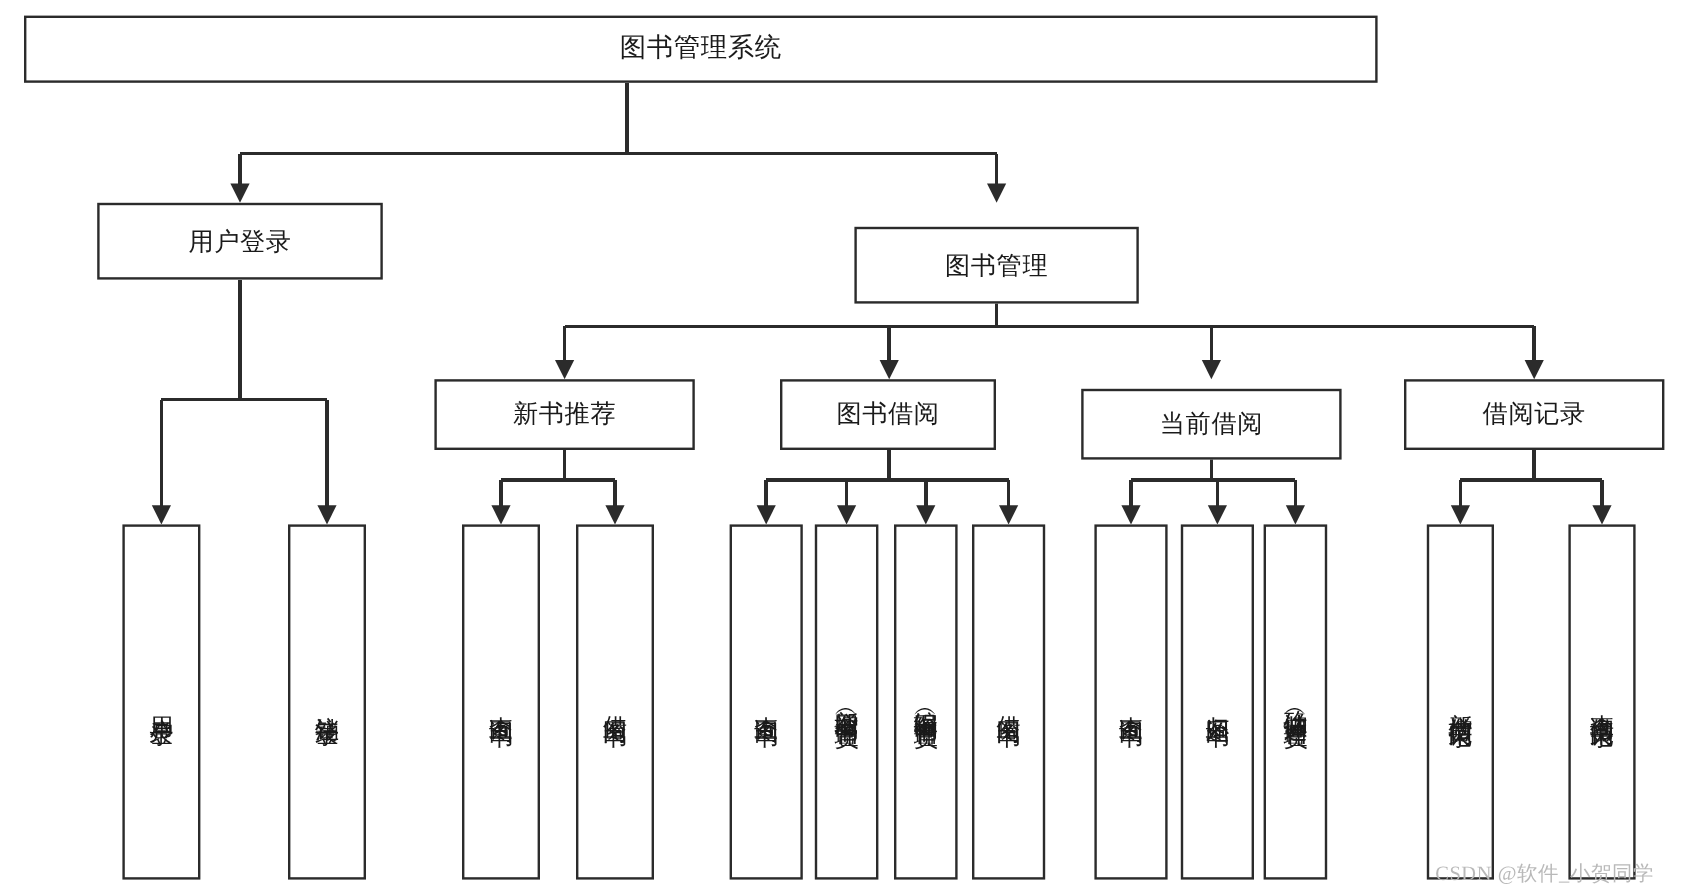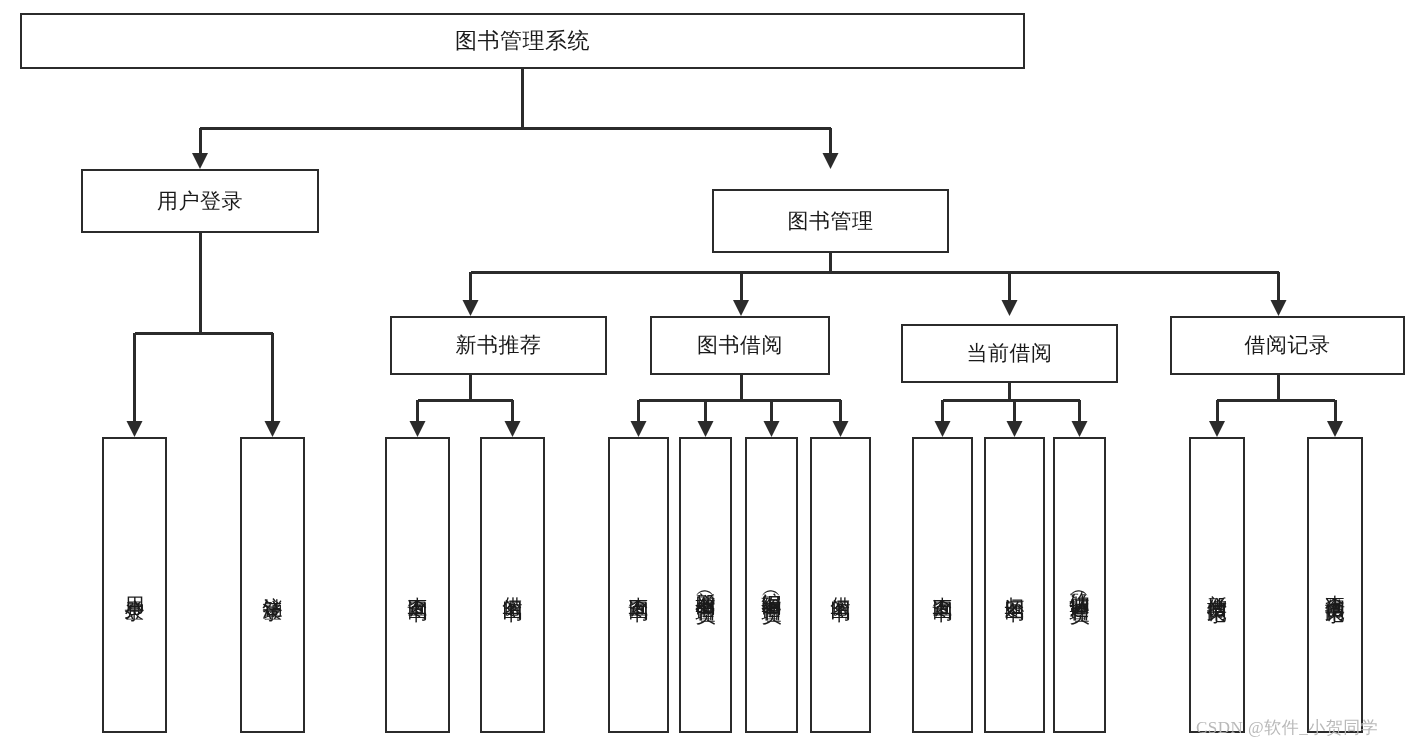--- a/index.html
+++ b/index.html
@@ -122,39 +122,39 @@
       <line x1="1079.5" y1="400" x2="1079.5" y2="423" stroke="#2b2b2b" stroke-width="3" shape-rendering="crispEdges"></line>
       <polygon points="1071.5,421 1087.5,421 1079.5,437" fill="#2b2b2b"></polygon>
       <line x1="1278.5" y1="375" x2="1278.5" y2="400" stroke="#2b2b2b" stroke-width="3" shape-rendering="crispEdges"></line>
       <line x1="1217" y1="400" x2="1335" y2="400" stroke="#2b2b2b" stroke-width="3" shape-rendering="crispEdges"></line>
       <line x1="1217" y1="400" x2="1217" y2="423" stroke="#2b2b2b" stroke-width="3" shape-rendering="crispEdges"></line>
       <polygon points="1209,421 1225,421 1217,437" fill="#2b2b2b"></polygon>
       <line x1="1335" y1="400" x2="1335" y2="423" stroke="#2b2b2b" stroke-width="3" shape-rendering="crispEdges"></line>
       <polygon points="1327,421 1343,421 1335,437" fill="#2b2b2b"></polygon>
     </svg>
   <div id="nodes">
-      <div class="node horiz root" style="left: 20px; top: 13px; width: 1005px; height: 56px;">
+      <div class="node horiz root" style="left: 20px; top: 13px; width: 1128px; height: 56px;">
         <span class="lbl">图书管理系统</span>
       </div>
       <div class="node horiz" style="left: 81px; top: 169px; width: 238px; height: 64px;">
         <span class="lbl">用户登录</span>
       </div>
       <div class="node horiz" style="left: 712px; top: 169px; width: 237px; height: 64px; margin-top: 20px;">
         <span class="lbl">图书管理</span>
       </div>
-      <div class="node horiz" style="left: 362px; top: 316px; width: 217px; height: 59px; margin-left: 28px;">
+      <div class="node horiz" style="left: 362px; top: 316px; width: 217px; height: 59px;">
         <span class="lbl">新书推荐</span>
       </div>
       <div class="node horiz" style="left: 650px; top: 316px; width: 180px; height: 59px;">
         <span class="lbl">图书借阅</span>
       </div>
       <div class="node horiz" style="left: 901px; top: 324px; width: 217px; height: 59px;">
         <span class="lbl">当前借阅</span>
       </div>
-      <div class="node horiz" style="left: 1170px; top: 316px; width: 235px; height: 59px;">
+      <div class="node horiz" style="left: 1170px; top: 316px; width: 217px; height: 59px;">
         <span class="lbl">借阅记录</span>
       </div>
       <div class="node vert" style="left: 102px; top: 437px; width: 65px; height: 296px;">
         <span class="lbl">用户登录</span>
       </div>
       <div class="node vert" style="left: 240px; top: 437px; width: 65px; height: 296px;">
         <span class="lbl">注销登录</span>
       </div>
       <div class="node vert" style="left: 385px; top: 437px; width: 65px; height: 296px;">
         <span class="lbl">查询图书</span>

